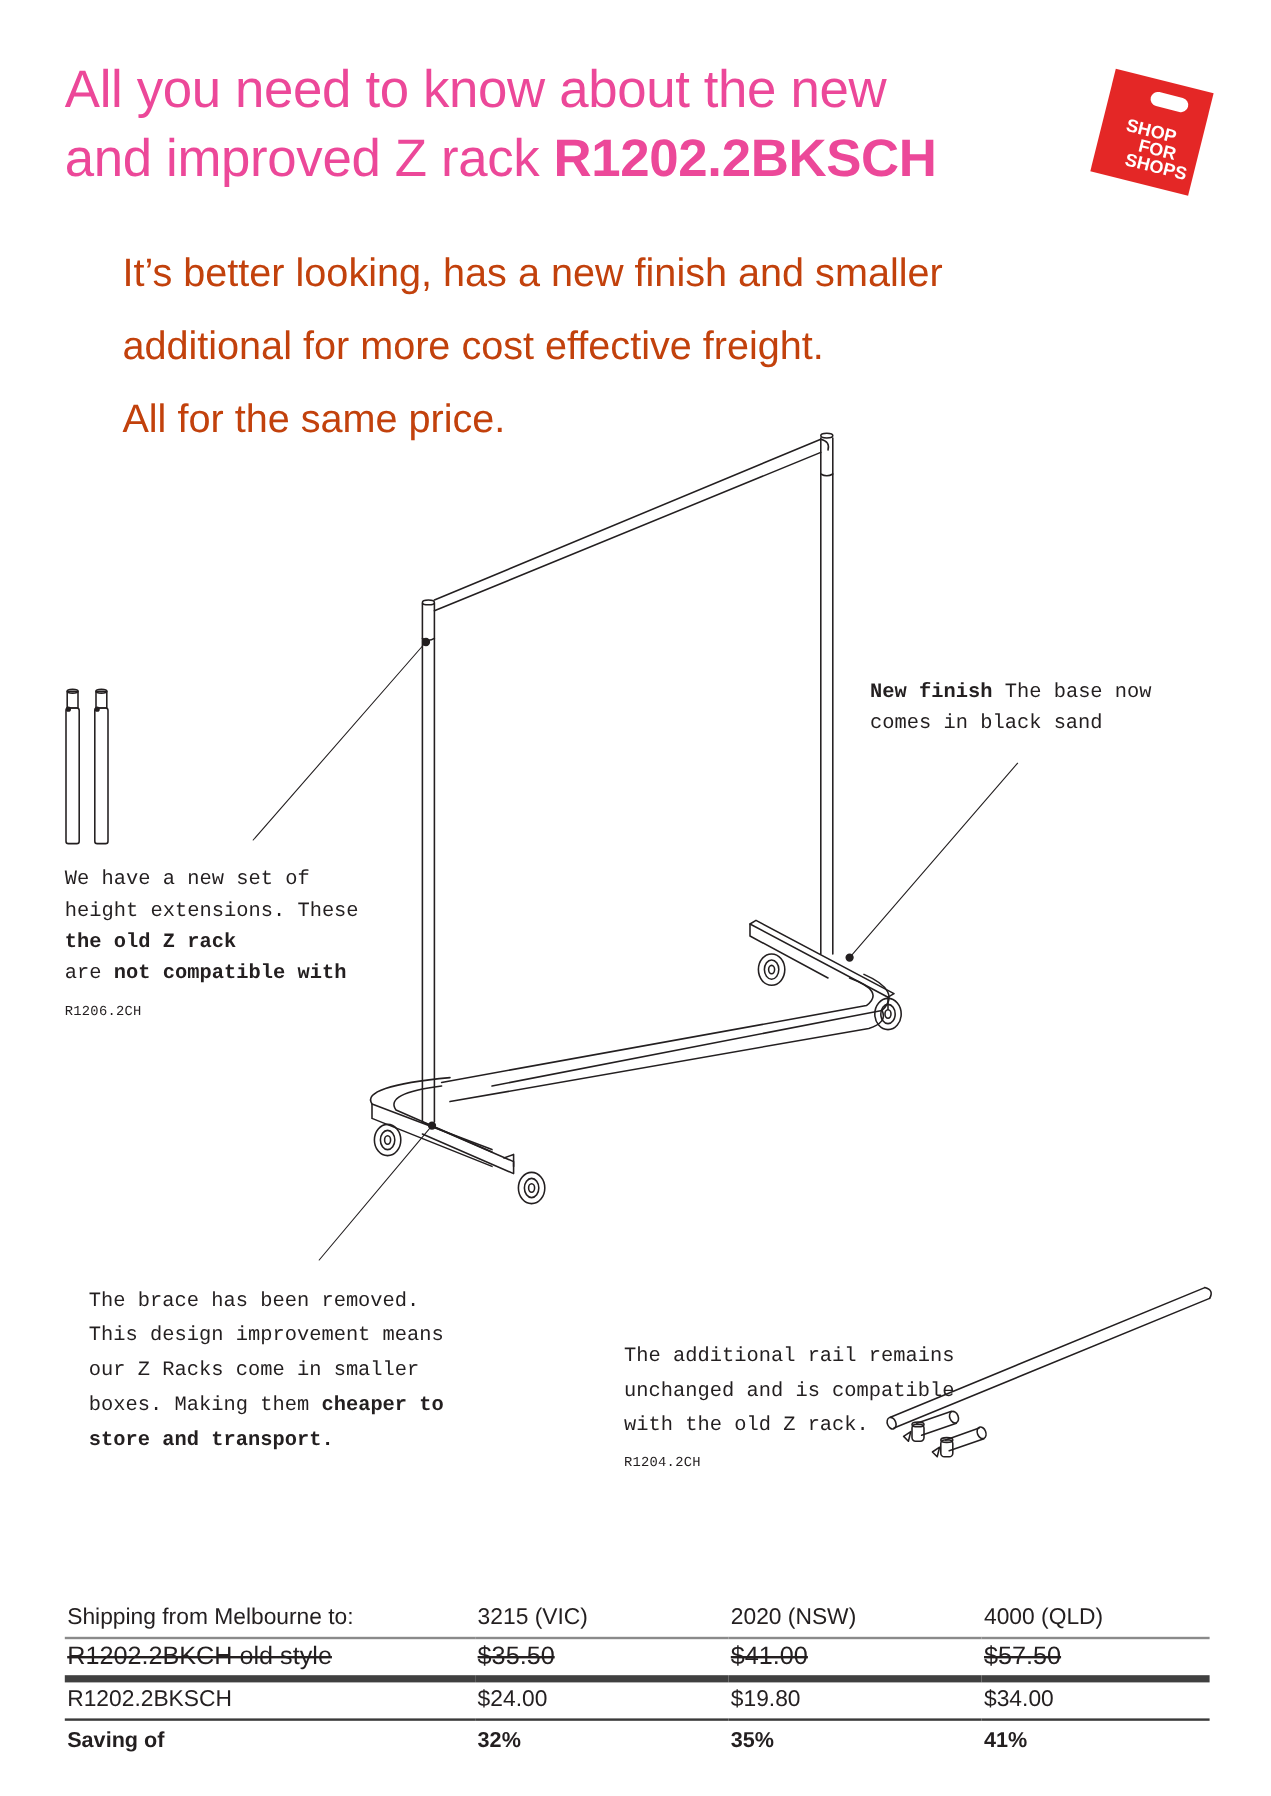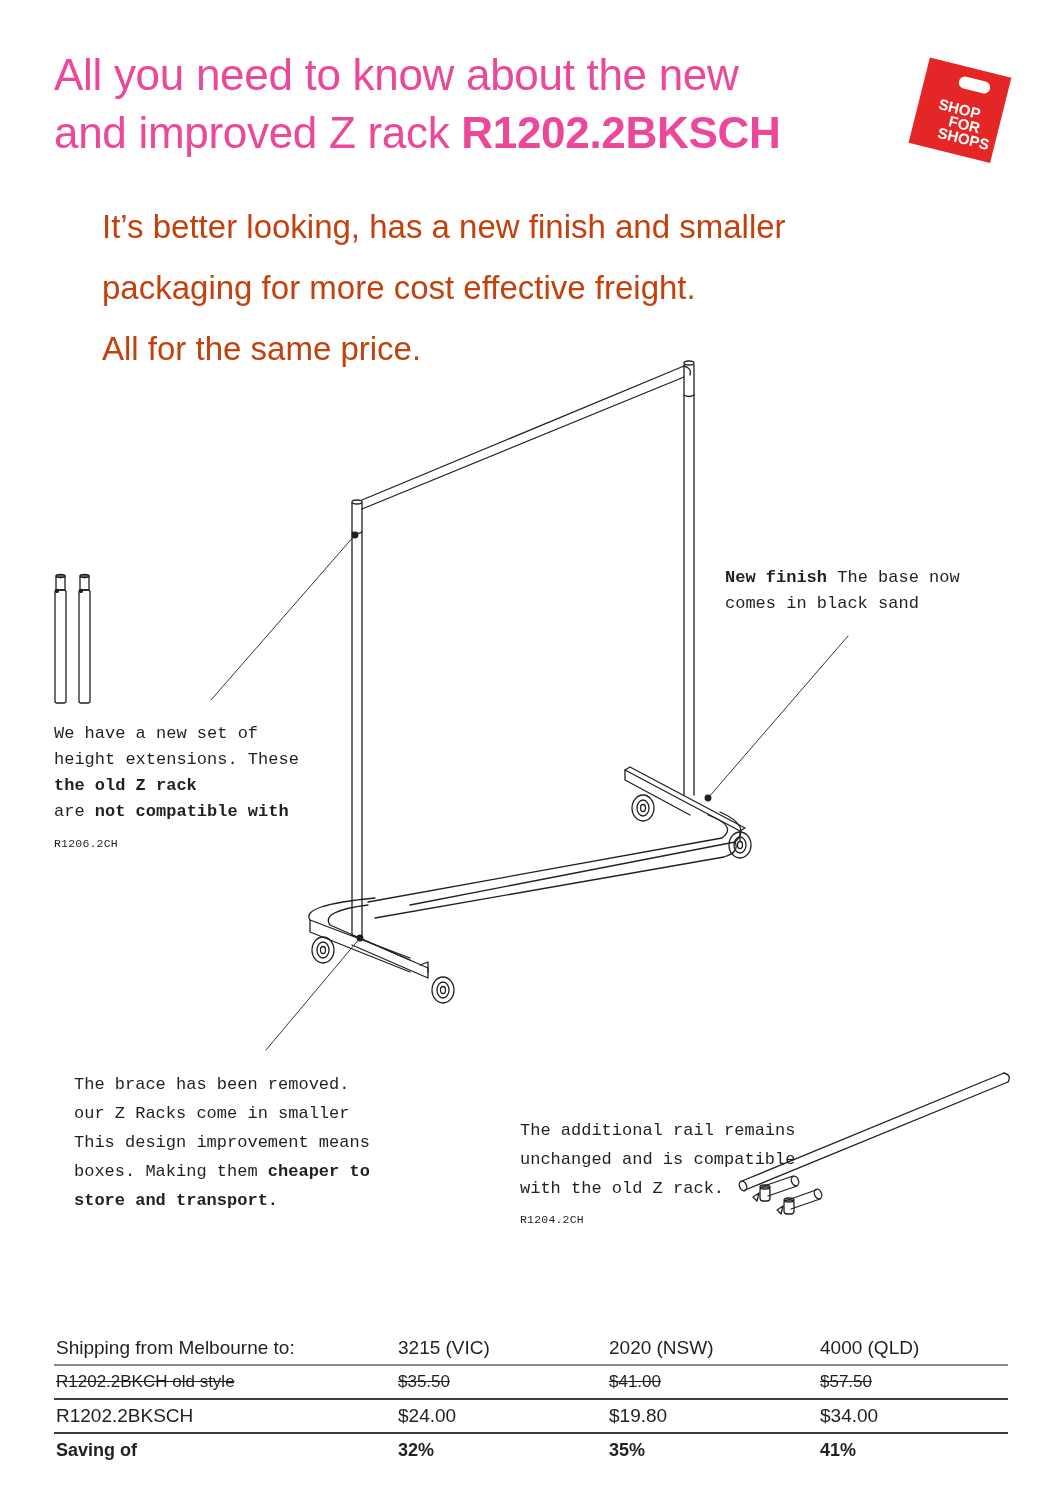--- a/index.html
+++ b/index.html
@@ -30,21 +30,21 @@
   .sku { font-size: 11.5px; color: #231f20; letter-spacing: 0.2px; }
 
   .drawing { left: 0; top: 0; width: 1059px; height: 1497px; pointer-events: none; }
 
   table.shipping {
     position: absolute; left: 54px; top: 1331px; width: 954px;
     border-collapse: collapse; font-size: 19px; color: #231f20;
   }
   table.shipping td { height: 34px; padding: 0 0 0 2px; vertical-align: middle; }
   table.shipping tr.header td { border-bottom: 2px solid #8a8a8a; }
-  table.shipping tr.old td { border-bottom: 2px solid #404040; text-decoration: line-through; font-size: 17px; }
+  table.shipping tr.old td { border-bottom: 6px solid #404040; text-decoration: line-through; font-size: 21px; }
   table.shipping tr.new td { border-bottom: 2px solid #3a3a3a; }
   table.shipping tr.saving td { font-weight: 700; font-size: 18px; }
   table.shipping td.c0 { width: 342px; }
   table.shipping td.c1 { width: 211px; }
   table.shipping td.c2 { width: 211px; }
 </style>
 </head>
 <body>
 
 <div class="abs headline">
@@ -59,21 +59,21 @@
       <rect x="48" y="20" width="32" height="12" rx="6" ry="6" fill="#ffffff"></rect>
       <text x="34" y="58" fill="#ffffff" font-family="Liberation Sans, sans-serif" font-weight="700" font-size="15">SHOP</text>
       <text x="48" y="72" fill="#ffffff" font-family="Liberation Sans, sans-serif" font-weight="700" font-size="15">FOR</text>
       <text x="40" y="86" fill="#ffffff" font-family="Liberation Sans, sans-serif" font-weight="700" font-size="15">SHOPS</text>
     </g>
   </svg>
 </div>
 
 <div class="abs subhead">
   <div>It’s better looking, has a new finish and smaller</div>
-  <div>packaging for more cost effective freight.</div>
+  <div>additional for more cost effective freight.</div>
   <div>All for the same price.</div>
 </div>
 
 <svg class="abs drawing" viewBox="0 0 1059 1497" fill="none" stroke="#231f20" stroke-width="1.3" stroke-linecap="round" stroke-linejoin="round">
 
   <g>
     <rect x="56" y="576" width="9" height="14" fill="#fff"></rect>
     <ellipse cx="60.5" cy="576" rx="4.5" ry="1.6"></ellipse>
     <rect x="55" y="590" width="11" height="113" rx="2"></rect>
     <circle cx="57" cy="591" r="1.5" fill="#231f20"></circle>
@@ -173,22 +173,22 @@
   <div class="sku" style="margin-top:6px;">R1206.2CH</div>
 </div>
 
 <div class="abs caption" style="left:725px; top:565px; width:280px;">
   <div><b>New finish</b><span> The base now</span></div>
   <div>comes in black sand</div>
 </div>
 
 <div class="abs caption" style="left:54px; top:1070px; width:320px; line-height:29px;margin-left:20px;">
   <div>The brace has been removed.</div>
+  <div>This design improvement means</div>
   <div>our Z Racks come in smaller</div>
-  <div>This design improvement means</div>
   <div><span>boxes. Making them </span><b>cheaper to</b></div>
   <div><b>store and transport.</b></div>
 </div>
 
 <div class="abs caption" style="left:520px; top:1116px; width:300px; line-height:29px;">
   <div>The additional rail remains</div>
   <div>unchanged and is compatible</div>
   <div>with the old Z rack.</div>
   <div class="sku" style="margin-top:2px;">R1204.2CH</div>
 </div>

